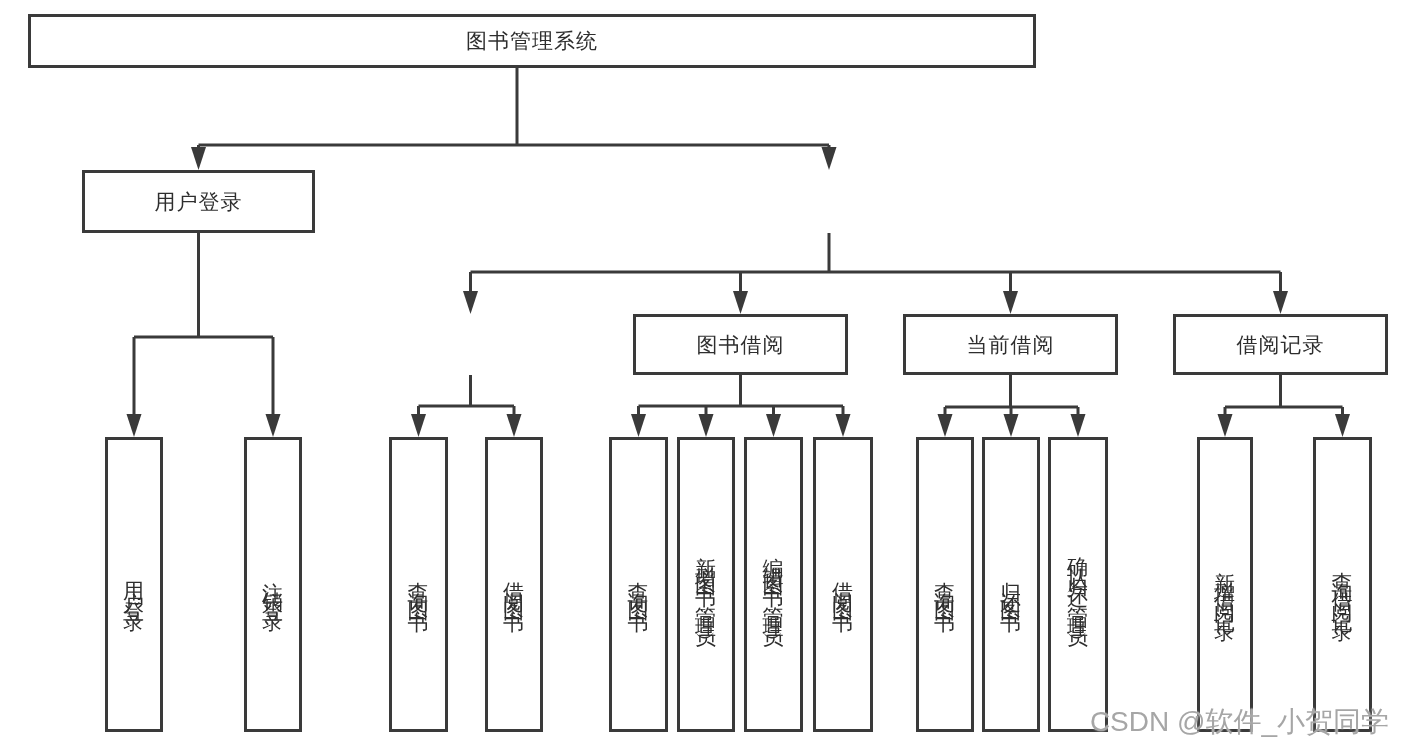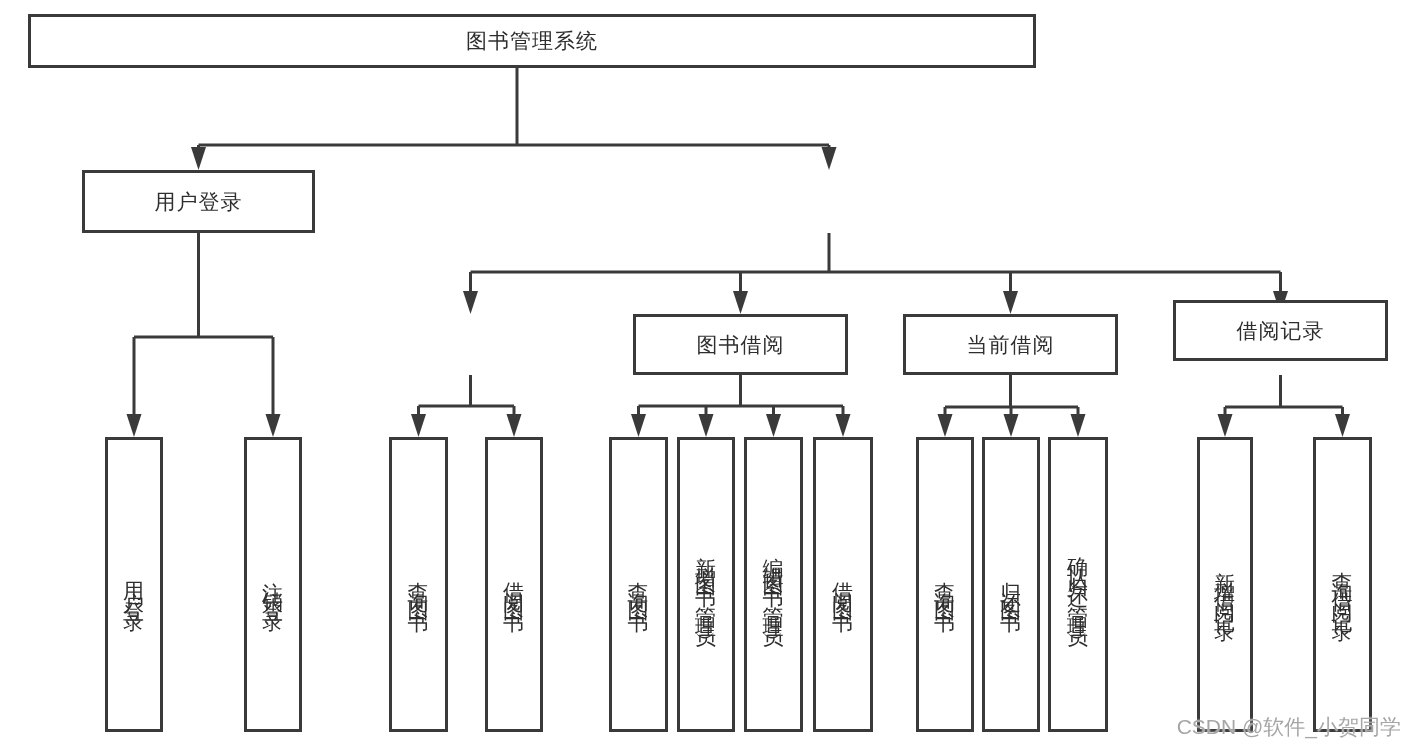--- a/index.html
+++ b/index.html
@@ -31,23 +31,23 @@
   .vlbl{
     writing-mode:vertical-rl;
     text-orientation:mixed;
     font-size:21px;
     line-height:1;
     letter-spacing:10px;
     color:var(--text,#2e2e2e);
   }
   .watermark{
     position:absolute;
-    right:4px;bottom:6px;
+    right:16px;bottom:6px;
     z-index:3;
-    font-size:21px;
+    font-size:28px;
     color:var(--wm,#a6a6a6);
     text-shadow:0 0 2px #ffffff;
     white-space:nowrap;
   }
 </style>
 </head>
 <body>
 
 <div class="stage">
 
@@ -102,21 +102,21 @@
   <div class="box" style="left:82px;top:170px;width:233px;height:63px;">
     <span class="lbl">用户登录</span>
   </div>
 
   <div class="box" style="left:633px;top:314px;width:215px;height:61px;">
     <span class="lbl">图书借阅</span>
   </div>
   <div class="box" style="left:903px;top:314px;width:215px;height:61px;">
     <span class="lbl">当前借阅</span>
   </div>
-  <div class="box" style="left:1173px;top:300px;width:215px;height:61px;">
+  <div class="box" style="left:1173px;top:314px;width:215px;height:61px;">
     <span class="lbl">借阅记录</span>
   </div>
 
   <div class="box" style="left:105px;top:437px;width:58px;height:295px;">
     <span class="vlbl">用户登录</span>
   </div>
   <div class="box" style="left:244px;top:437px;width:58px;height:295px;">
     <span class="vlbl">注销登录</span>
   </div>
 

